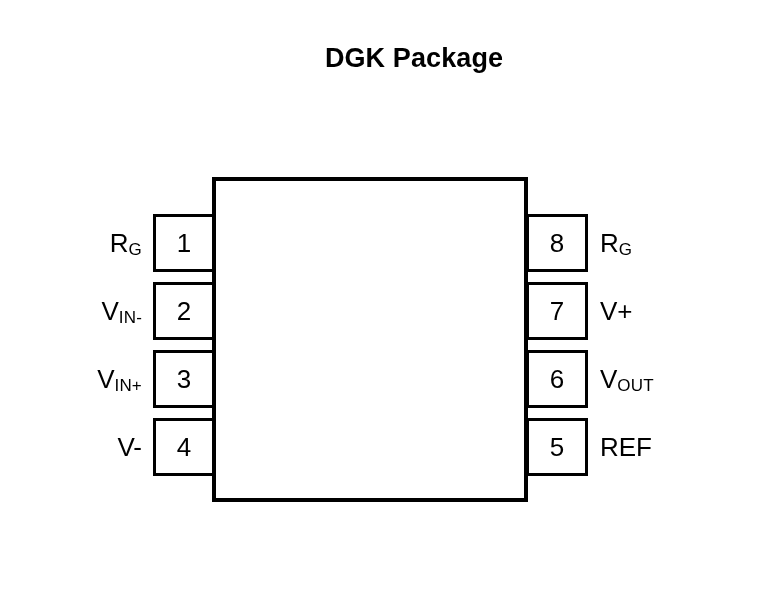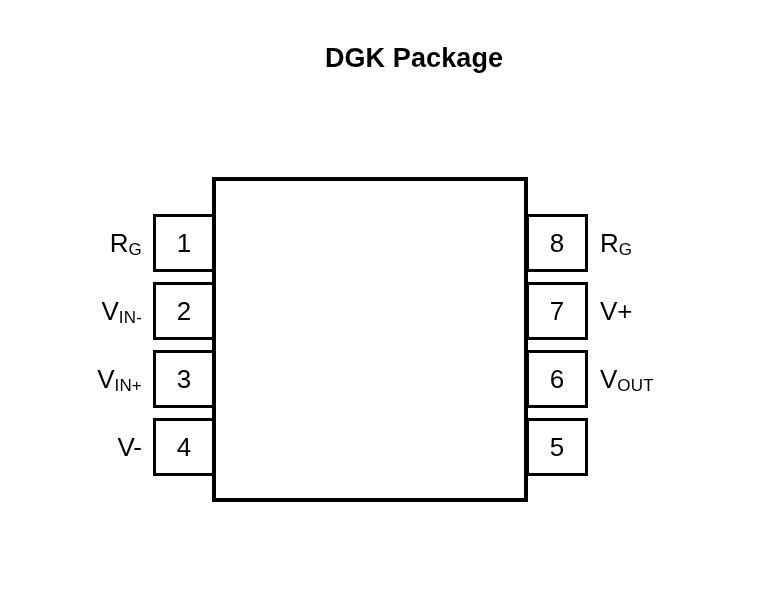--- a/index.html
+++ b/index.html
@@ -162,14 +162,18 @@
     <span class="pin-number">6</span>
   </div>
   <div class="pin-label right" style="top:350px">
     <span>V</span>
       <span class="sub">OUT</span>
   </div>
 
   <div class="pin-pad right" style="top:418px">
     <span class="pin-number">5</span>
   </div>
+  <div class="pin-label right" style="top:418px">
+    <span>REF</span>
+      <span class="sub"></span>
+  </div>
 
 </div>
 
 </body></html>

